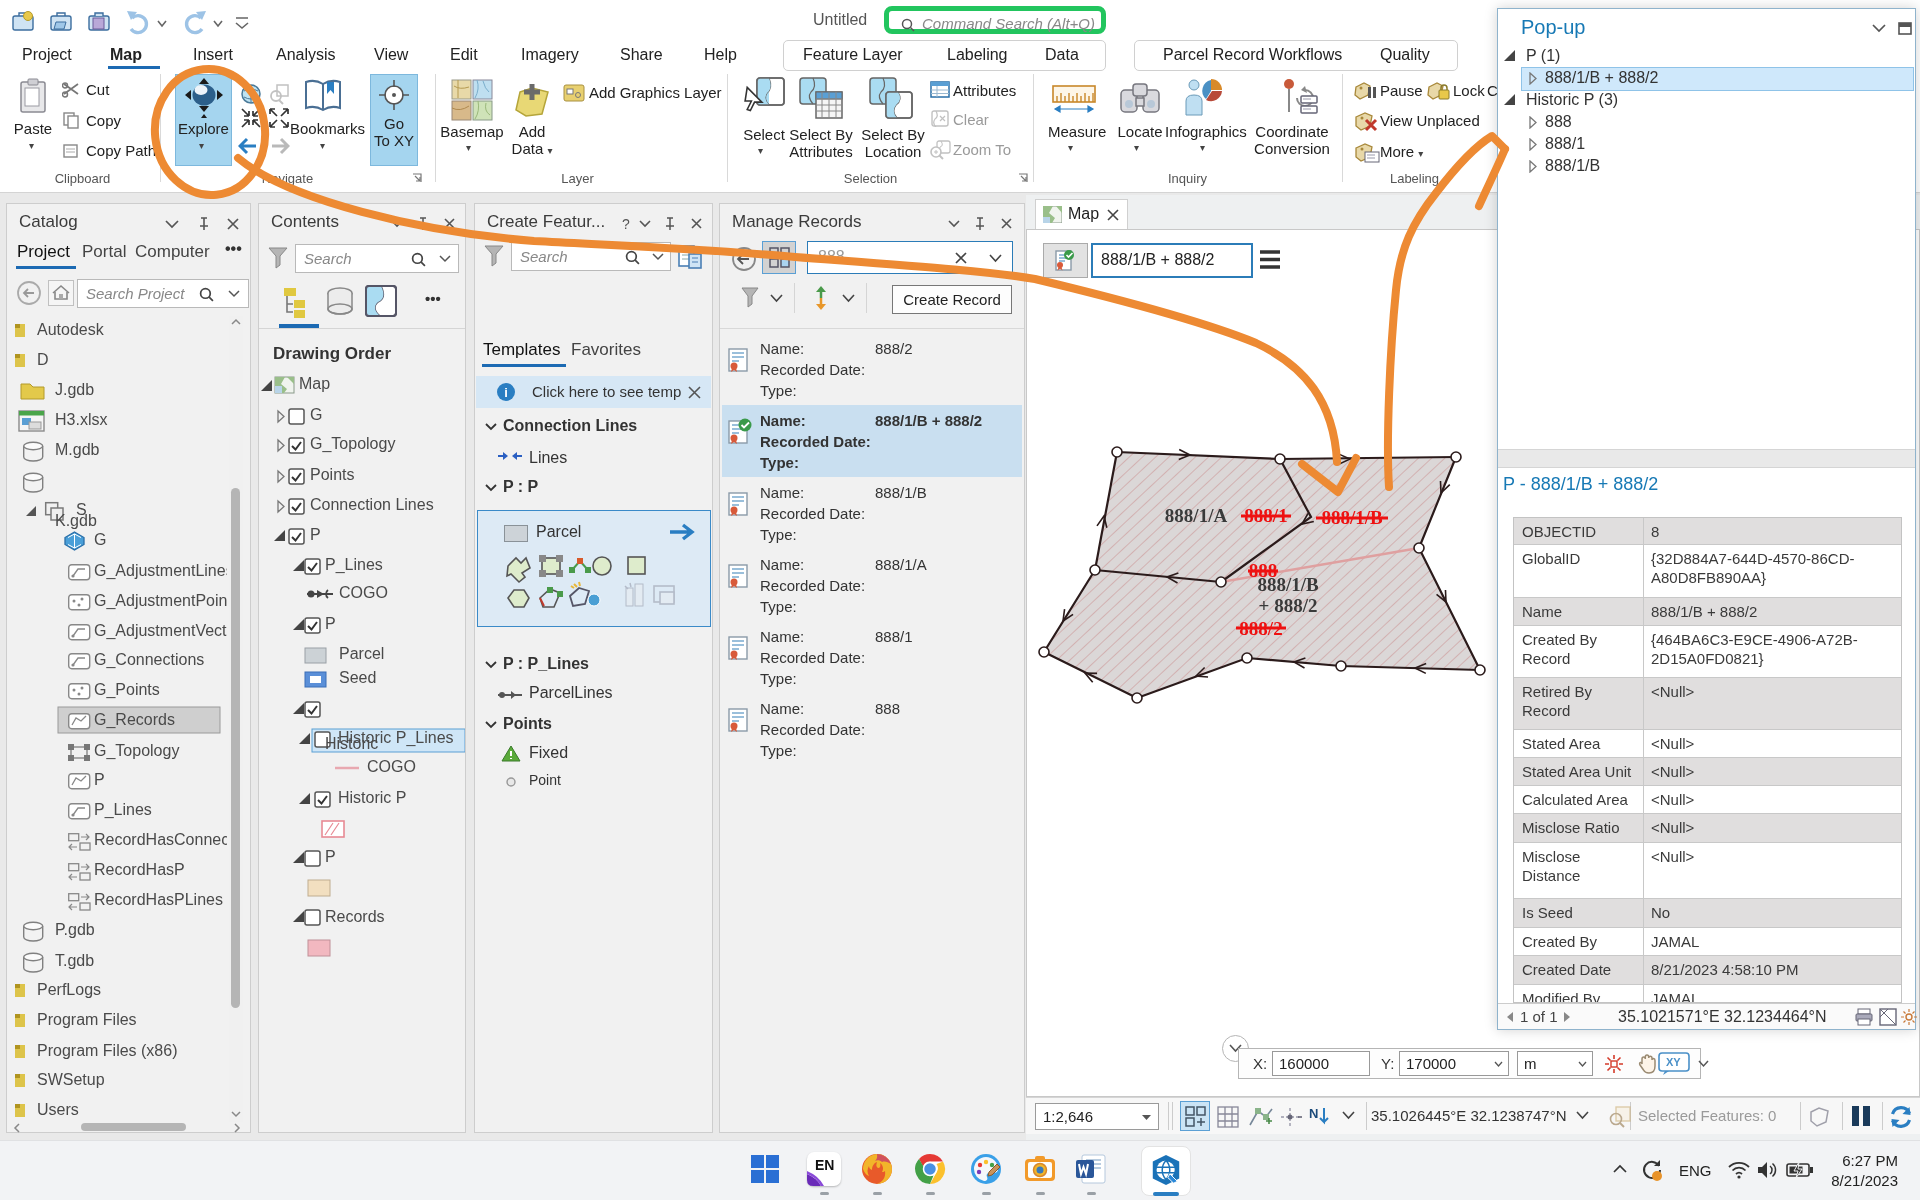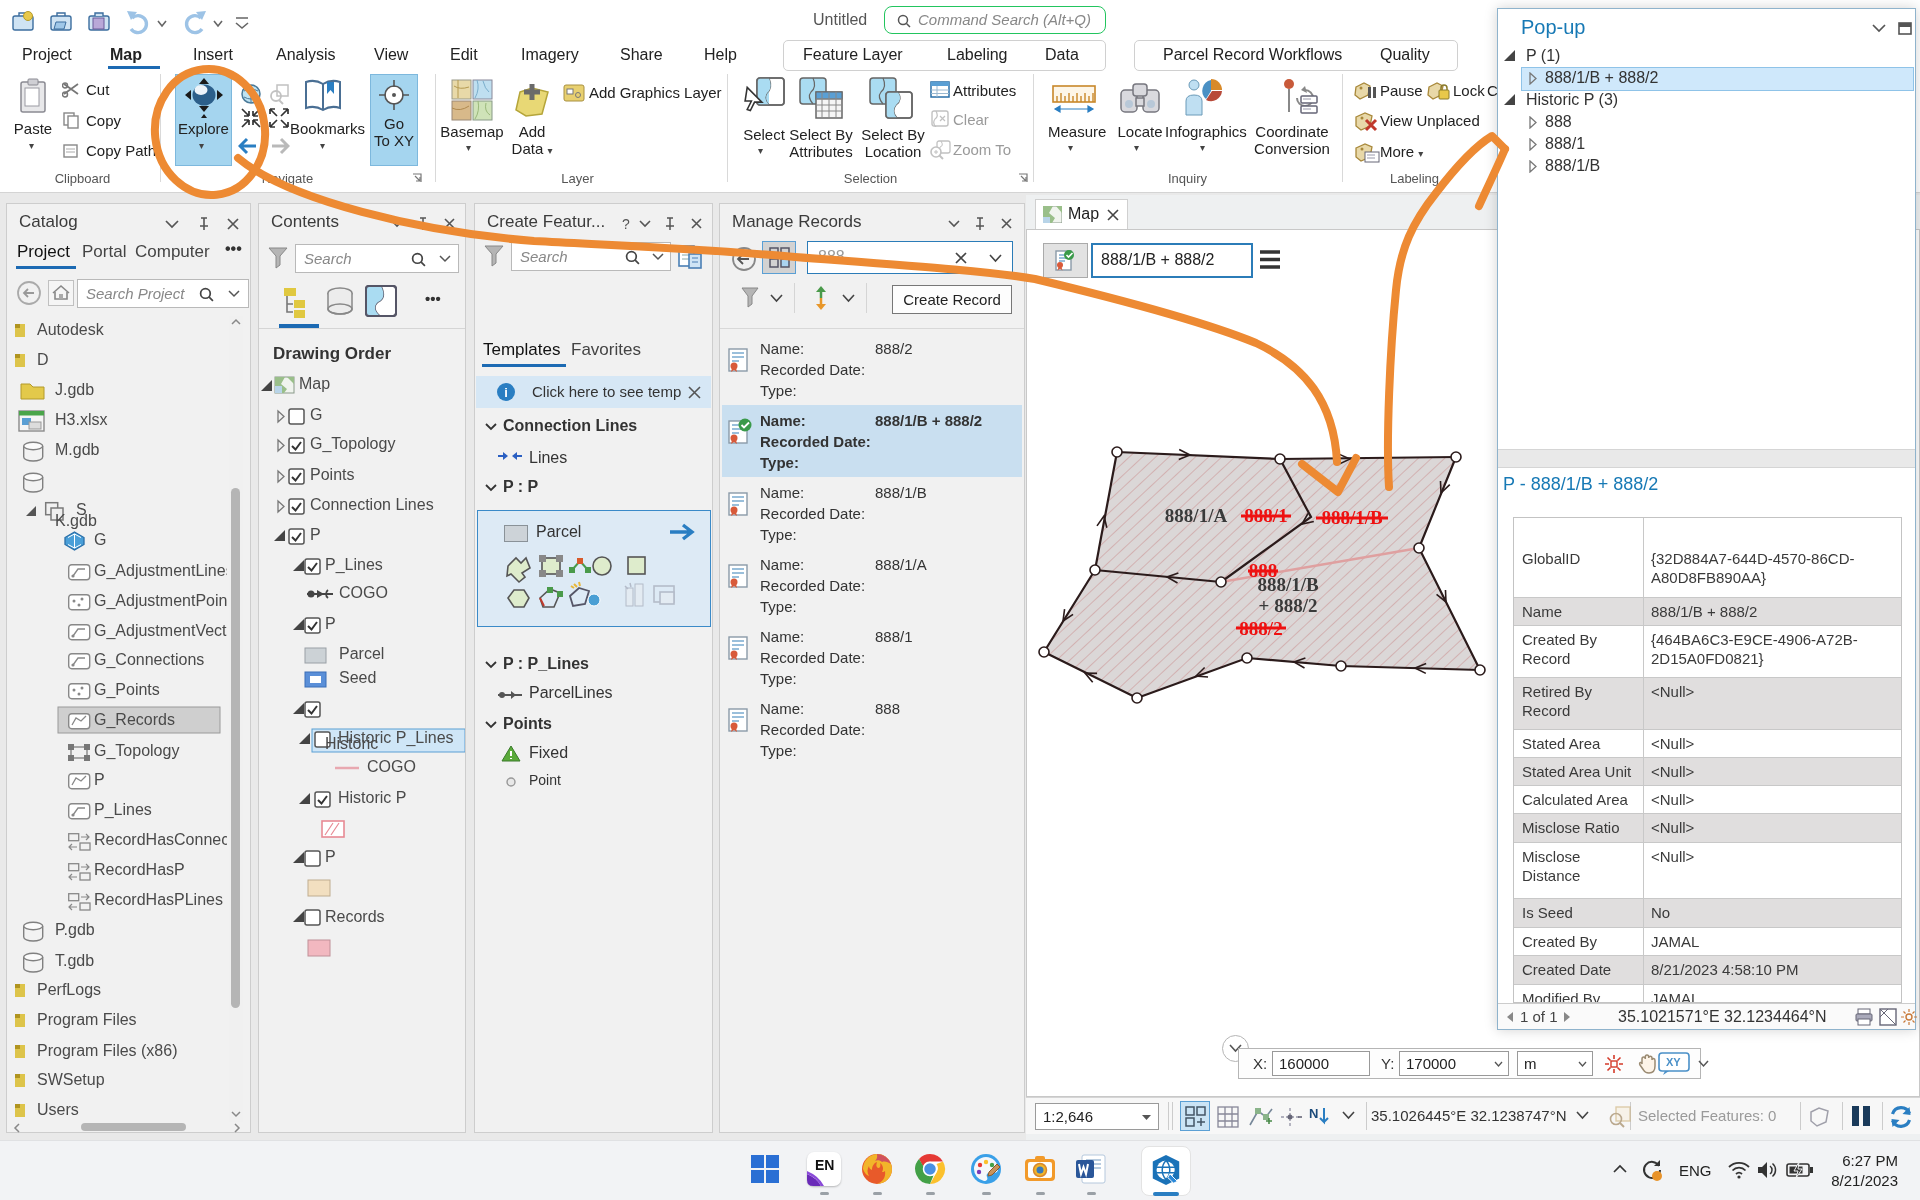--- a/index.html
+++ b/index.html
@@ -47,21 +47,21 @@
       </g>
   <path d="M148 13 l4 5 l4 -5" fill="none" stroke="#666" stroke-width="1.6"></path>
   <g transform="translate(185,16)">
         <path d="M7 5 A8.5 8.5 0 1 1 6 -6" fill="none" stroke="#9dc3e6" stroke-width="3.4"></path>
         <path d="M1 -12 l10 -1 l-4 9 z" fill="#9dc3e6"></path>
       </g>
   <path d="M204 13 l4 5 l4 -5" fill="none" stroke="#666" stroke-width="1.6"></path>
   <path d="M226 10 h12 M226 15 l6 5 l6 -5" fill="none" stroke="#666" stroke-width="1.6"></path>
 </svg>
 <div class="abs" style="left:813px;top:11px;font-size:16px;color:#555;">Untitled</div>
-<div class="abs" style="left:884px;top:6px;width:222px;height:28px;border:1px solid #22c55e;border-radius:8px;background:#fff;">
+<div class="abs" style="left:884px;top:6px;width:222px;height:28px;border:5px solid #22c55e;border-radius:8px;background:#fff;">
   <svg class="abs" style="left:12px;top:7px;" width="14" height="14" viewBox="0 0 14 14">
         <circle cx="6" cy="6" r="4.5" fill="none" stroke="#555" stroke-width="1.5"></circle>
         <line x1="9.5" y1="9.5" x2="13" y2="13" stroke="#555" stroke-width="1.5"></line>
       </svg>
   <div class="abs sitalic" style="left:33px;top:4px;">Command Search (Alt+Q)</div>
 </div>
 
 <div class="tab" style="left:22px;top:46px;">Project</div>
 <div class="tab" style="left:110px;top:46px;font-weight:bold;">Map</div>
 <div class="abs" style="left:108px;top:66px;width:52px;height:3px;background:#1c6ab3;"></div>
@@ -1077,20 +1077,24 @@
     </svg>
 <div class="abs" style="left:1545px;top:135px;font-size:16px;color:#333;">888/1</div>
 <svg class="abs" style="left:1529px;top:160px;" width="8" height="13" viewBox="0 0 8 13">
       <path d="M1 1 L7 6.5 L1 12 Z" fill="none" stroke="#777" stroke-width="1.3"></path>
     </svg>
 <div class="abs" style="left:1545px;top:157px;font-size:16px;color:#333;">888/1/B</div>
 <div class="abs" style="left:1498px;top:449px;width:417px;height:19px;background:#e9e9e9;border-top:1px solid #d5d5d5;border-bottom:1px solid #d5d5d5;"></div>
 <div class="abs" style="left:1503px;top:474px;font-size:18px;color:#1779b5;">P - 888/1/B + 888/2</div>
 <div id="ptable" class="abs" style="left:1513px;top:517px;width:389px;height:486px;border:1px solid #c3c3c3;font-size:15px;color:#3a3a3a;overflow:hidden;">
   <style>.pr{position:absolute;left:0;width:387px;border-bottom:1px solid #c8c8c8;}.pl{position:absolute;left:8px;top:4px;width:115px;line-height:19px;}.pv{position:absolute;left:137px;top:4px;width:245px;line-height:19px;}.gr{background:#e0dede;}</style>
+  <div class="pr gr" style="top:0;height:27px;">
+        <div class="pl">OBJECTID</div>
+        <div class="pv">8</div>
+      </div>
   <div class="pr" style="top:27px;height:53px;">
         <div class="pl">GlobalID</div>
         <div class="pv">{32D884A7-644D-4570-86CD-A80D8FB890AA}</div>
       </div>
   <div class="pr gr" style="top:80px;height:28px;">
         <div class="pl">Name</div>
         <div class="pv">888/1/B + 888/2</div>
       </div>
   <div class="pr" style="top:108px;height:52px;">
         <div class="pl">Created By Record</div>

